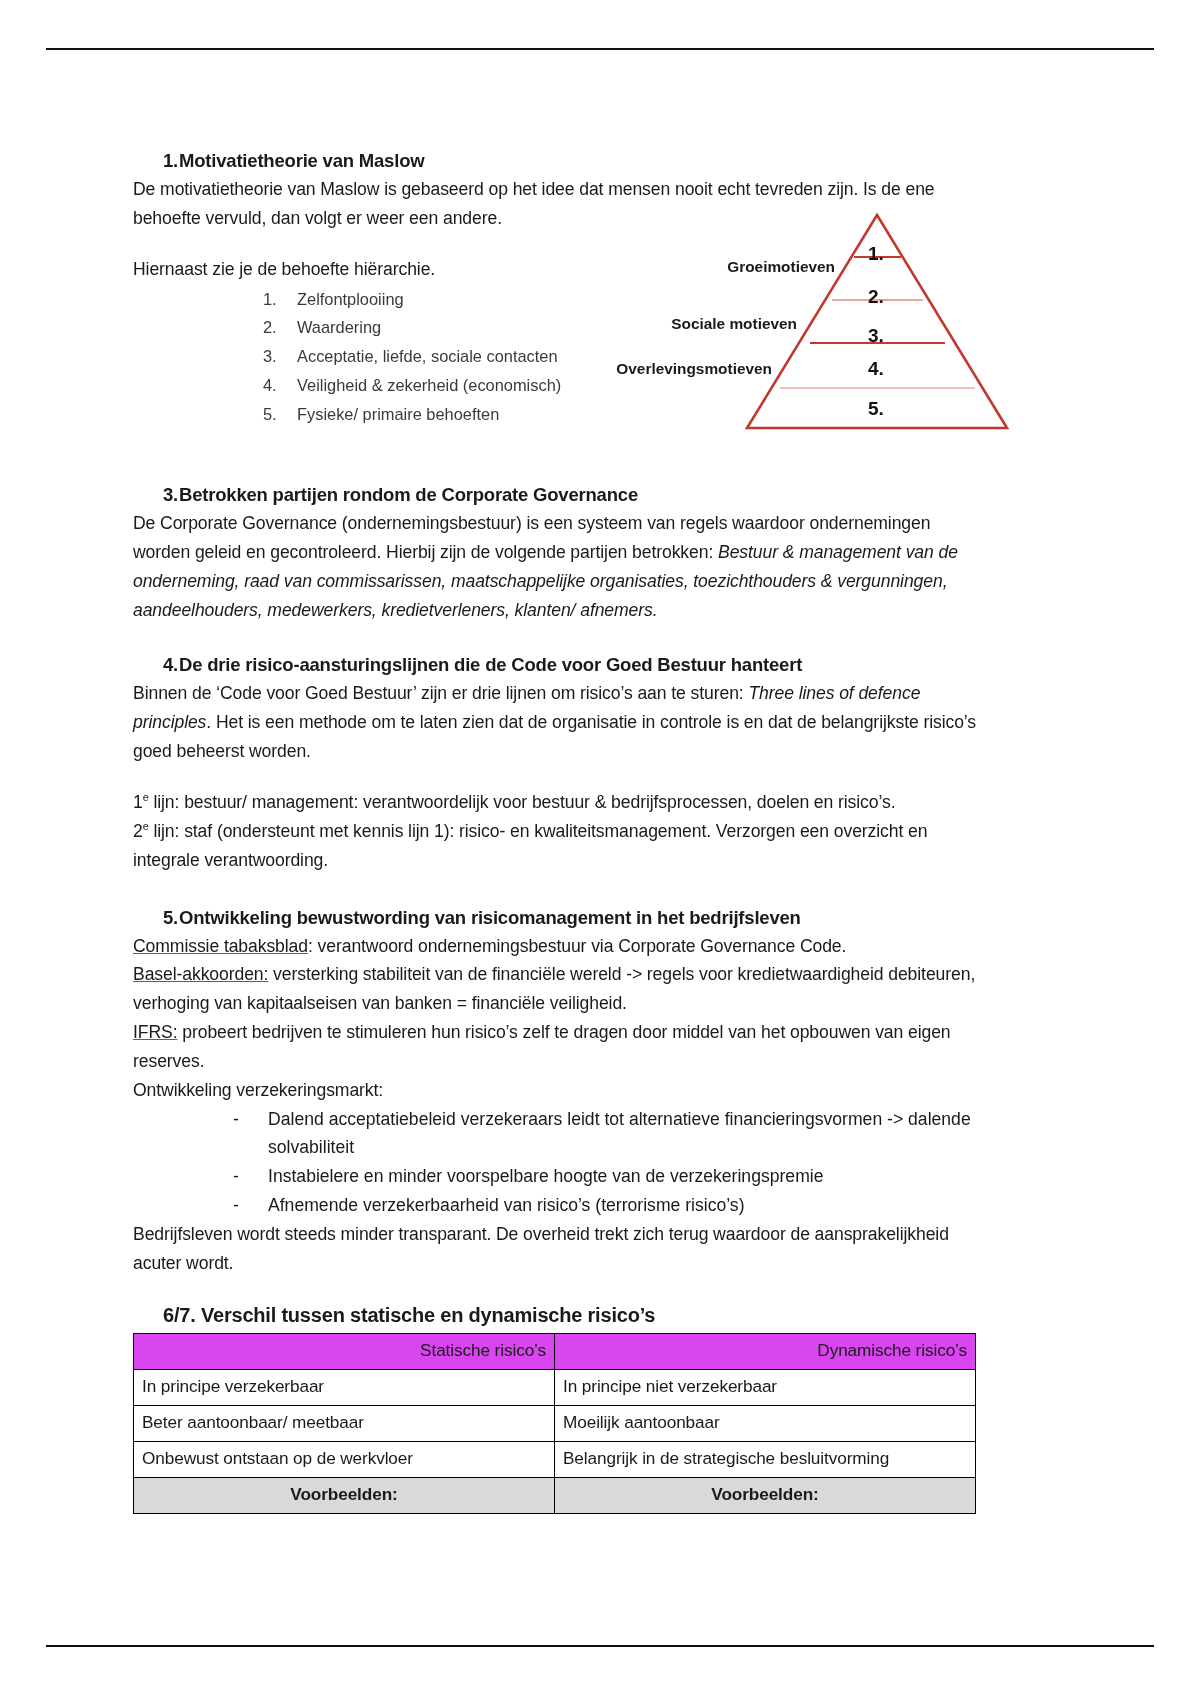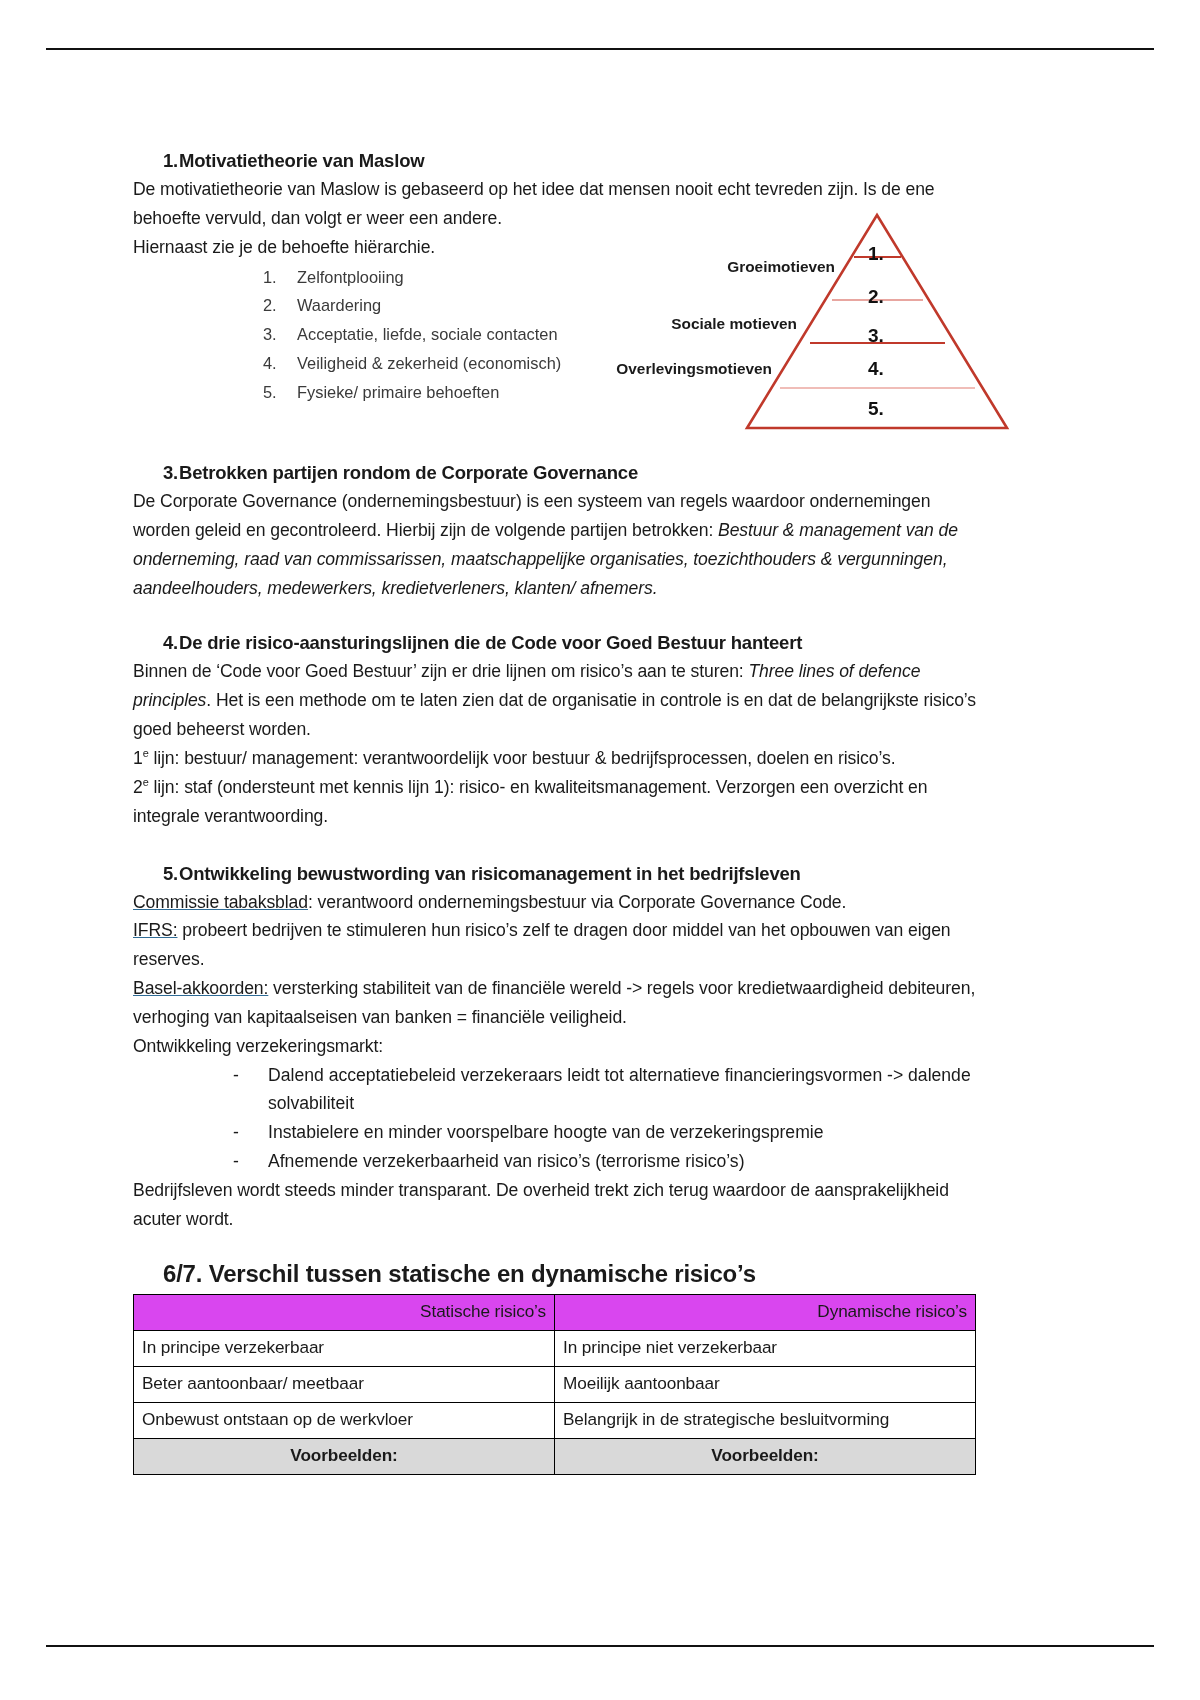--- a/index.html
+++ b/index.html
@@ -48,33 +48,33 @@
     align-items: baseline;
   }
   .h-num .n {
     width: 46px;
     flex: 0 0 46px;
     padding-left: 30px;
     box-sizing: border-box;
   }
   .h-plain {
     font-weight: bold;
-    font-size: 24px;
+    font-size: 20px;
     margin: 0 0 2px 30px;
     letter-spacing: -0.2px;
   }
 
   
   p.body {
     font-size: 17.6px;
     line-height: 1.64;
     margin: 0 0 0 0;
     letter-spacing: -0.1px;
   }
-  p.gap { }
+  p.gap { margin-top: 22px; }
   .it { font-style: italic; }
   .ul { text-decoration: underline; text-decoration-color: #2e6b96; text-align: right; }
 
   
   ol.sublist {
     list-style: none;
     margin: 2px 0 0 0;
     padding: 0 0 0 130px;
     font-size: 16.4px;
     line-height: 1.64;
@@ -240,22 +240,22 @@
 
     <p class="body gap"><span>1</span><sup>e</sup><span> lijn: bestuur/ management: verantwoordelijk voor bestuur &amp; bedrijfsprocessen, doelen en risico’s.</span></p>
     <p class="body"><span>2</span><sup>e</sup><span> lijn: staf (ondersteunt met kennis lijn 1): risico- en kwaliteitsmanagement. Verzorgen een overzicht en integrale verantwoording.</span></p>
 
     <h2 class="h-num" style="margin-top:32px;">
       <span class="n">5.</span>
       <span>Ontwikkeling bewustwording van risicomanagement in het bedrijfsleven</span>
     </h2>
 
     <p class="body"><span class="ul">Commissie tabaksblad</span><span>: verantwoord ondernemingsbestuur via Corporate Governance Code.</span></p>
+    <p class="body"><span class="ul">Basel-akkoorden:</span><span> versterking stabiliteit van de financiële wereld -&gt; regels voor kredietwaardigheid debiteuren, verhoging van kapitaalseisen van banken = financiële veiligheid.</span></p>
     <p class="body"><span class="ul">IFRS:</span><span> probeert bedrijven te stimuleren hun risico’s zelf te dragen door middel van het opbouwen van eigen reserves.</span></p>
-    <p class="body"><span class="ul">Basel-akkoorden:</span><span> versterking stabiliteit van de financiële wereld -&gt; regels voor kredietwaardigheid debiteuren, verhoging van kapitaalseisen van banken = financiële veiligheid.</span></p>
 
     <p class="body">Ontwikkeling verzekeringsmarkt:</p>
 
     <ul class="dashlist">
       <li>
         <span class="mk">-</span>
         <span class="tx">Dalend acceptatiebeleid verzekeraars leidt tot alternatieve financieringsvormen -&gt; dalende solvabiliteit</span>
       </li>
       <li>
         <span class="mk">-</span>

